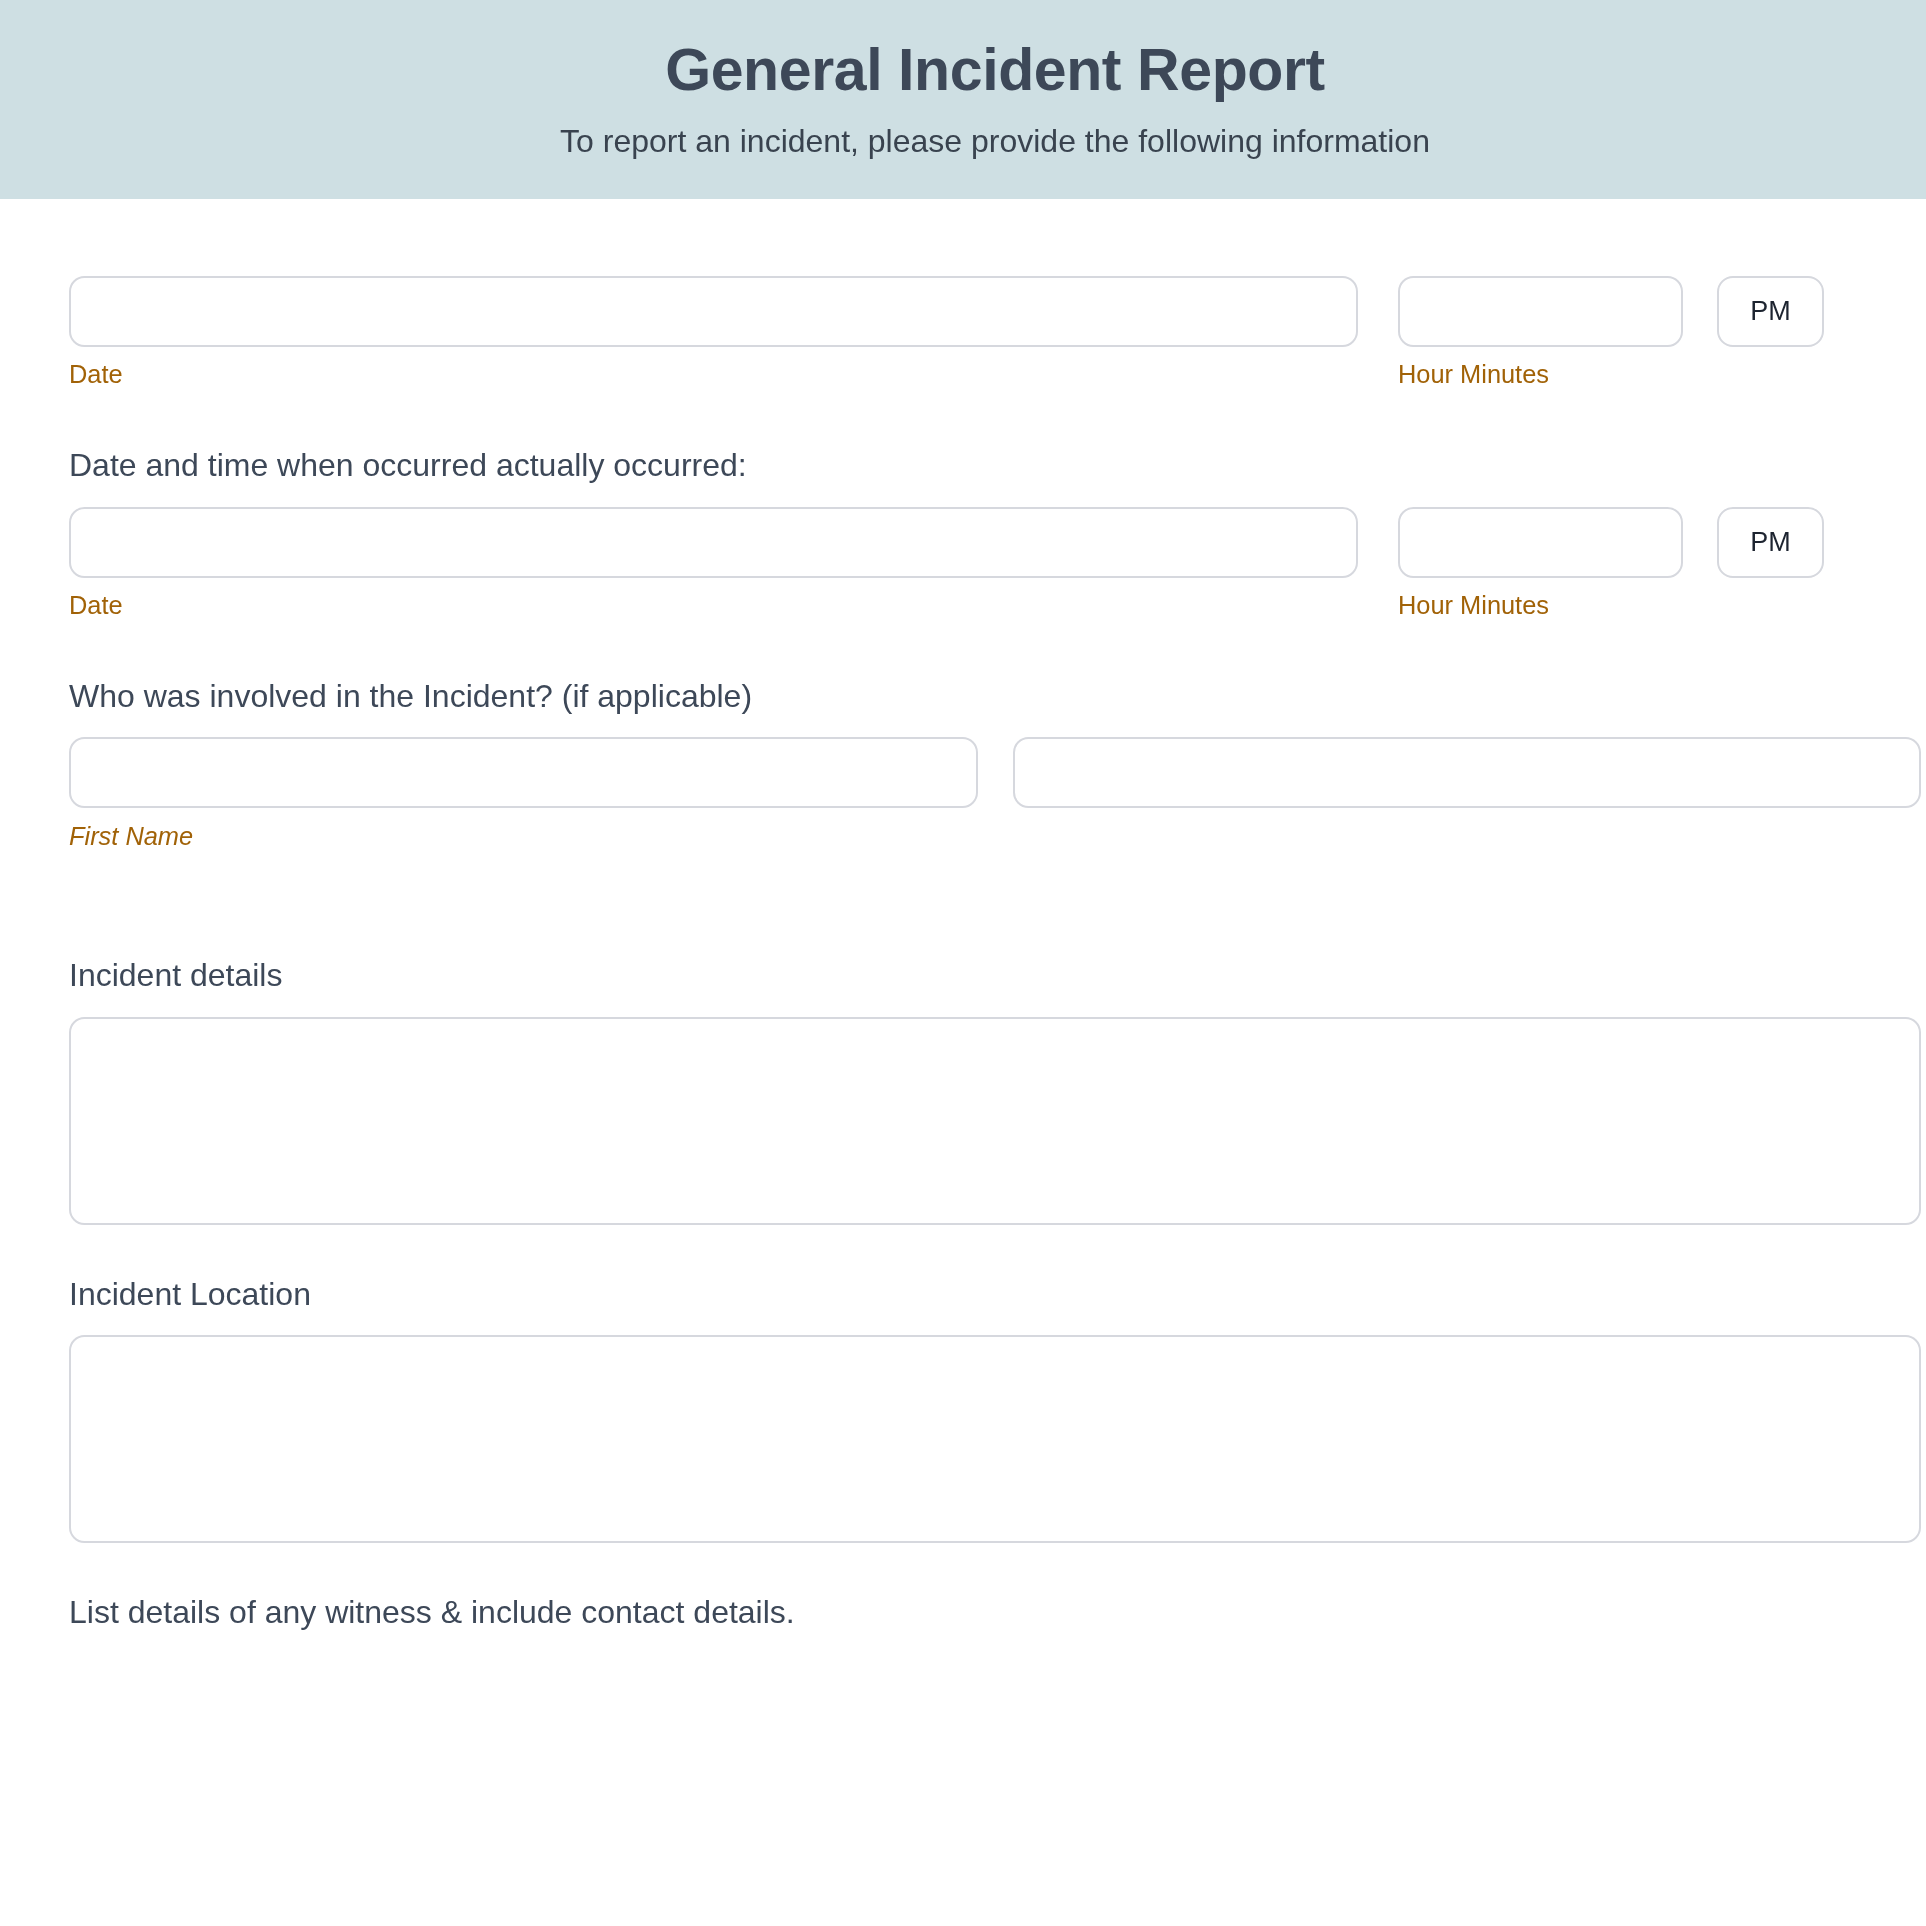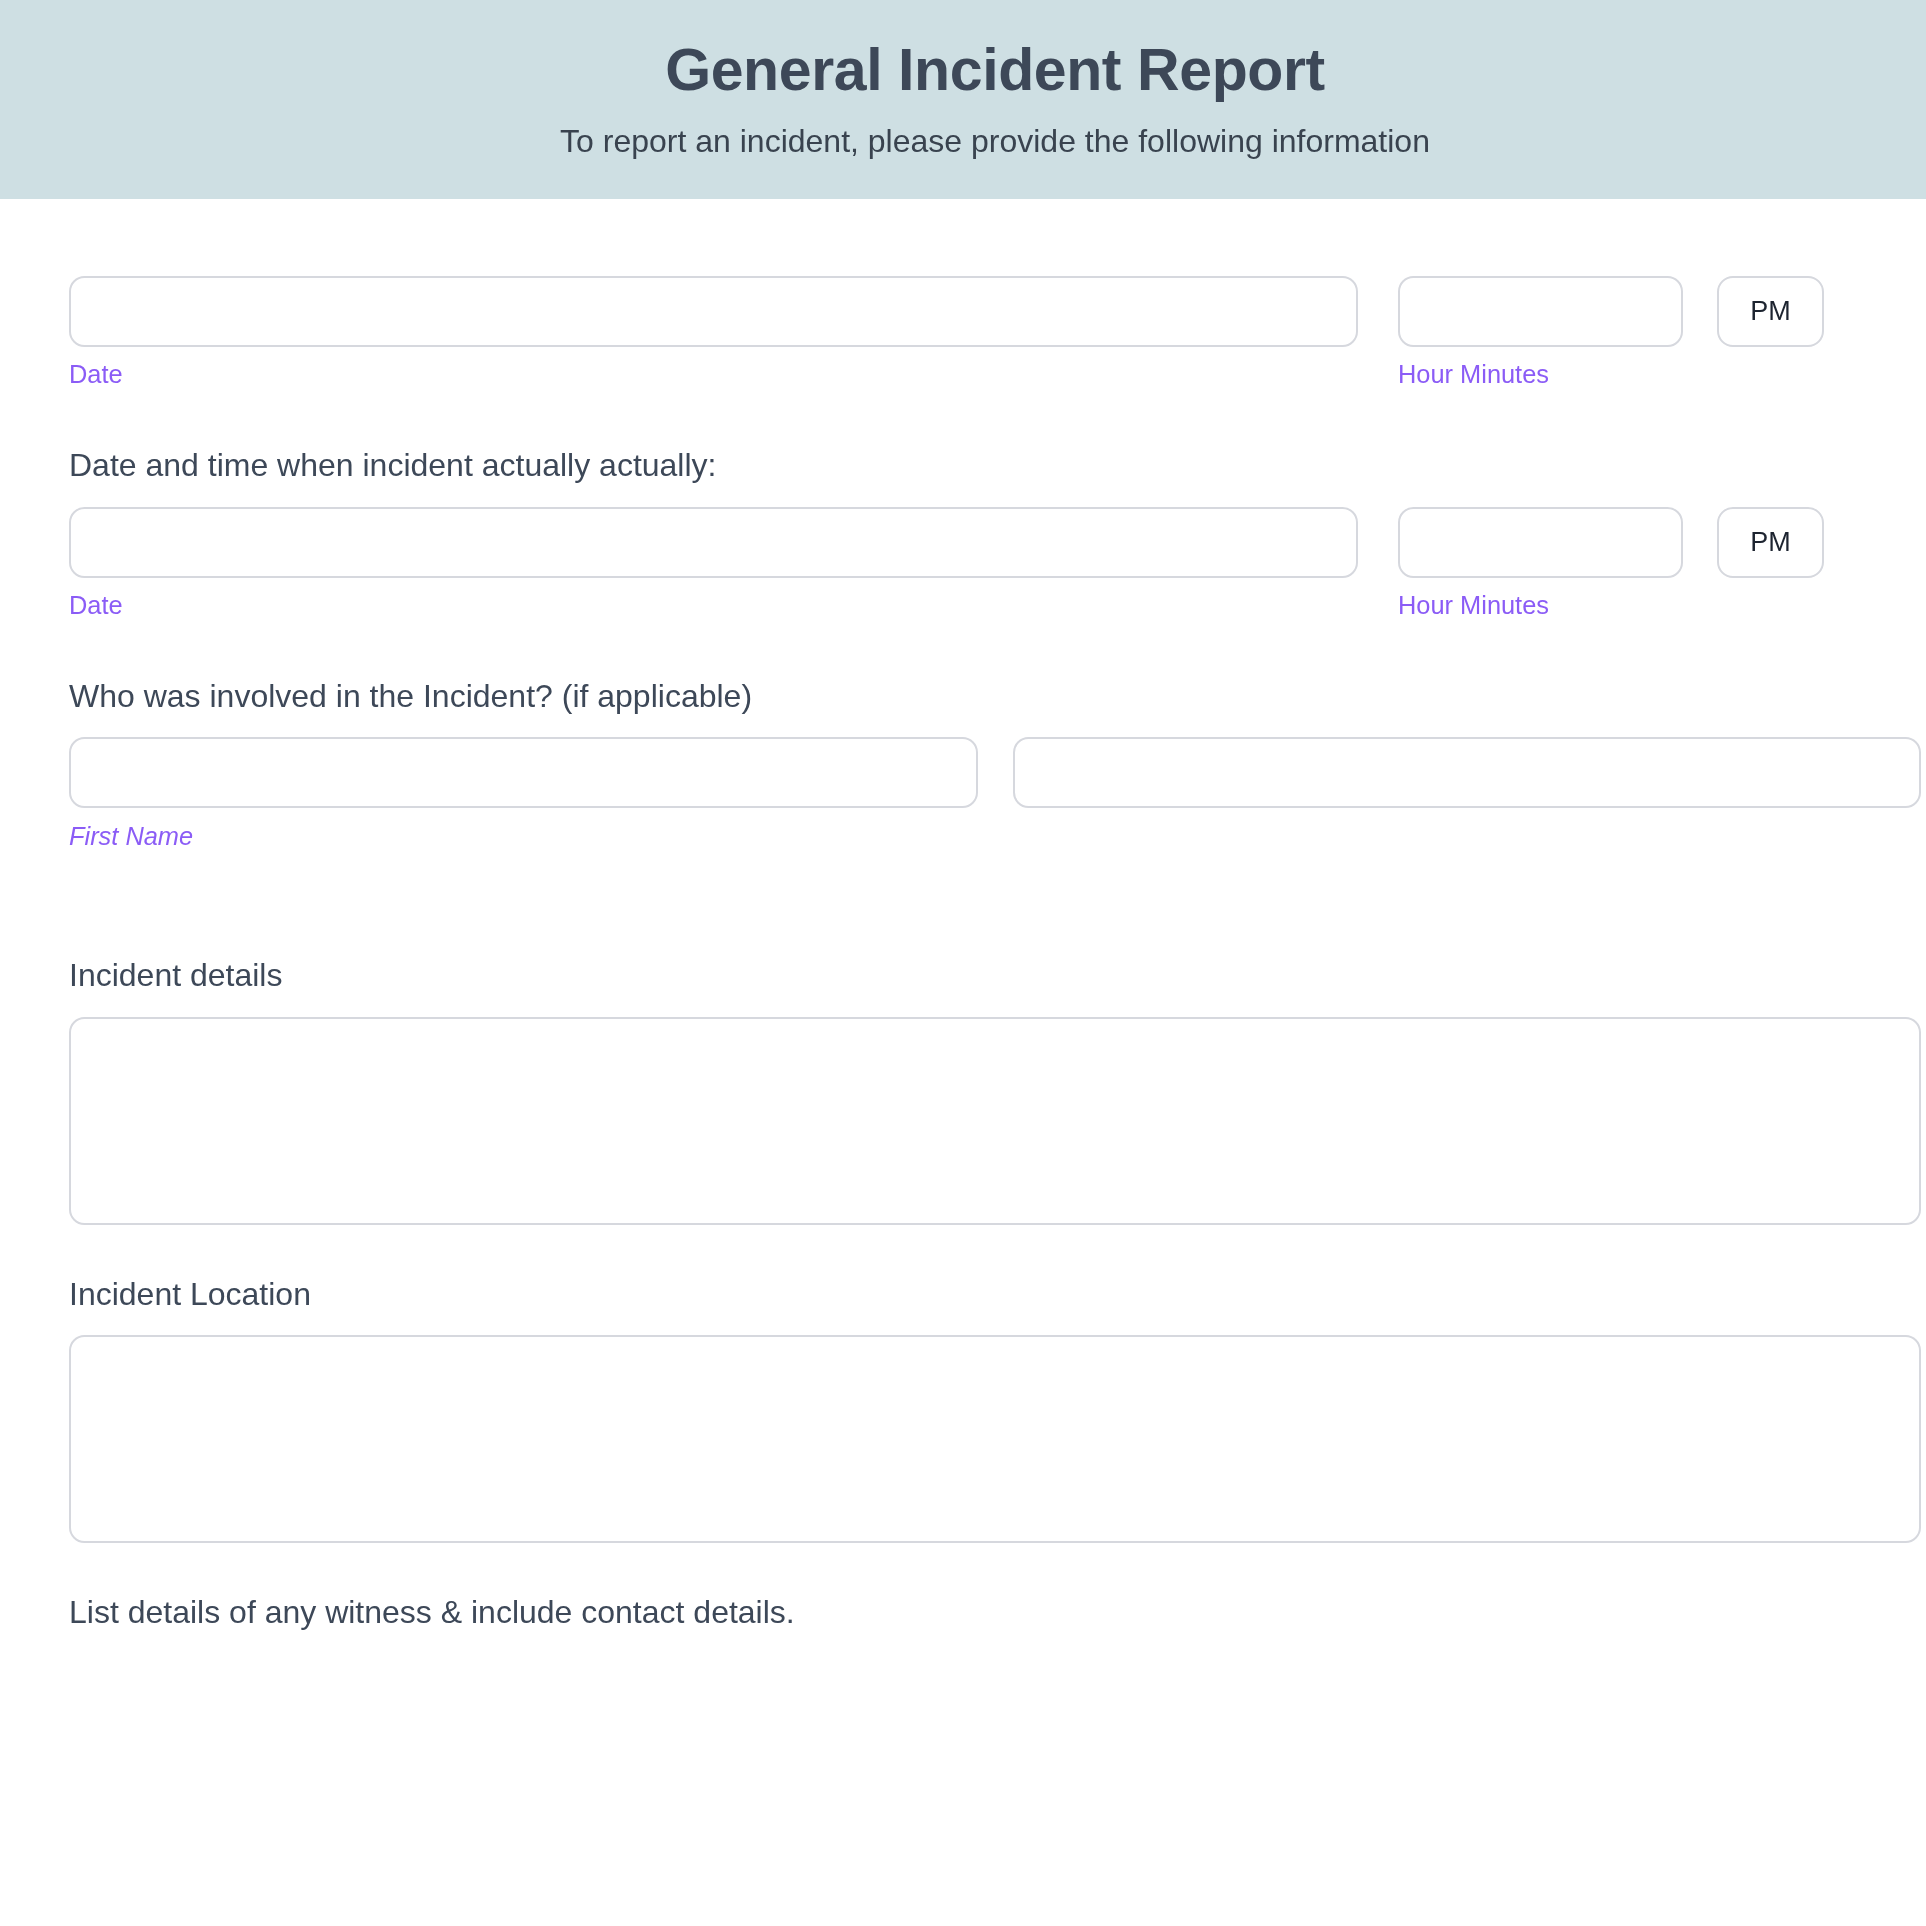--- a/index.html
+++ b/index.html
@@ -58,21 +58,21 @@
 
   .question-label {
     font-size: 32px;
     color: #3d4858;
     line-height: 1.3;
     font-weight: normal;
   }
 
   .sub-label {
     font-size: 25.4px;
-    color: #8b5cf6;
+    color: #a16207;
     line-height: 1.25;
     font-weight: normal;
   }
 
   
   .input-box {
     box-sizing: border-box;
     border: 2.7px solid #d6d8de;
     border-radius: 15.4px;
     background: #ffffff;
@@ -188,21 +188,21 @@
       </div>
       <div class="datetime-sub-row">
         <div class="dt-sub-date sub-label">Date</div>
         <div class="dt-sub-time sub-label">Hour Minutes</div>
       </div>
     </div>
 
     <div class="spacer-block"></div>
 
     <div class="field-block">
-      <div class="question-label">Date and time when incident actually actually:</div>
+      <div class="question-label">Date and time when occurred actually occurred:</div>
       <div class="spacer-sm"></div>
       <div class="datetime-row">
         <div class="dt-date">
           <div class="input-box" title=""></div>
         </div>
         <div class="dt-gap"></div>
         <div class="dt-time">
           <div class="input-box" title=""></div>
         </div>
         <div class="dt-gap2"></div>

